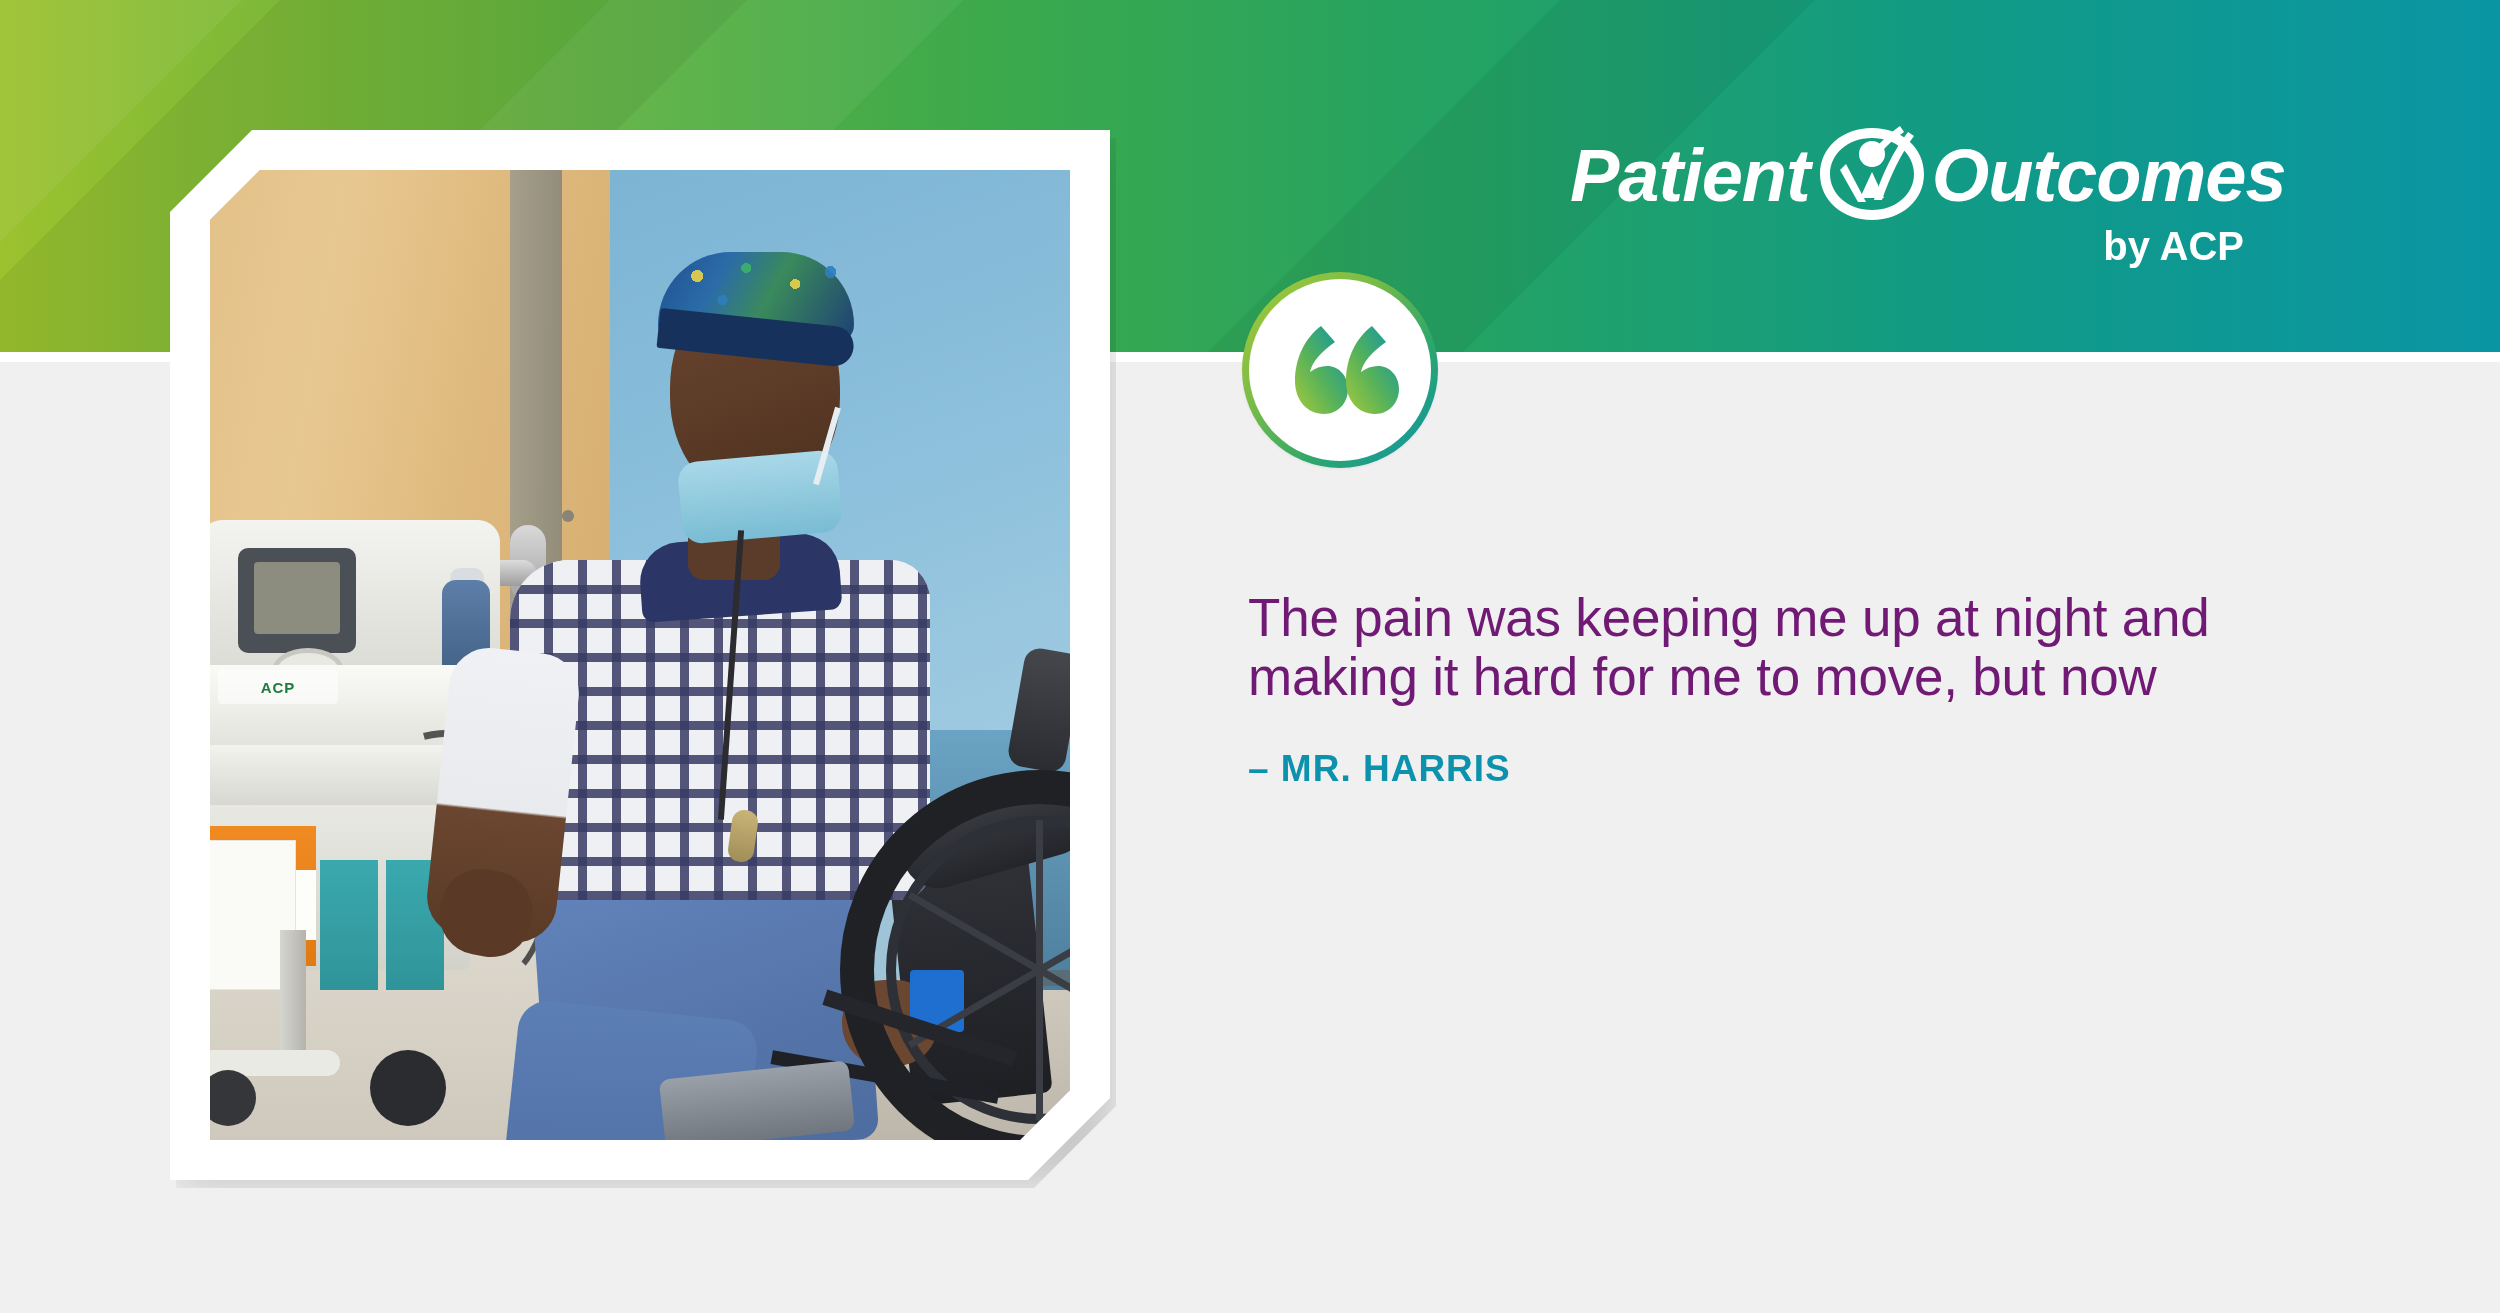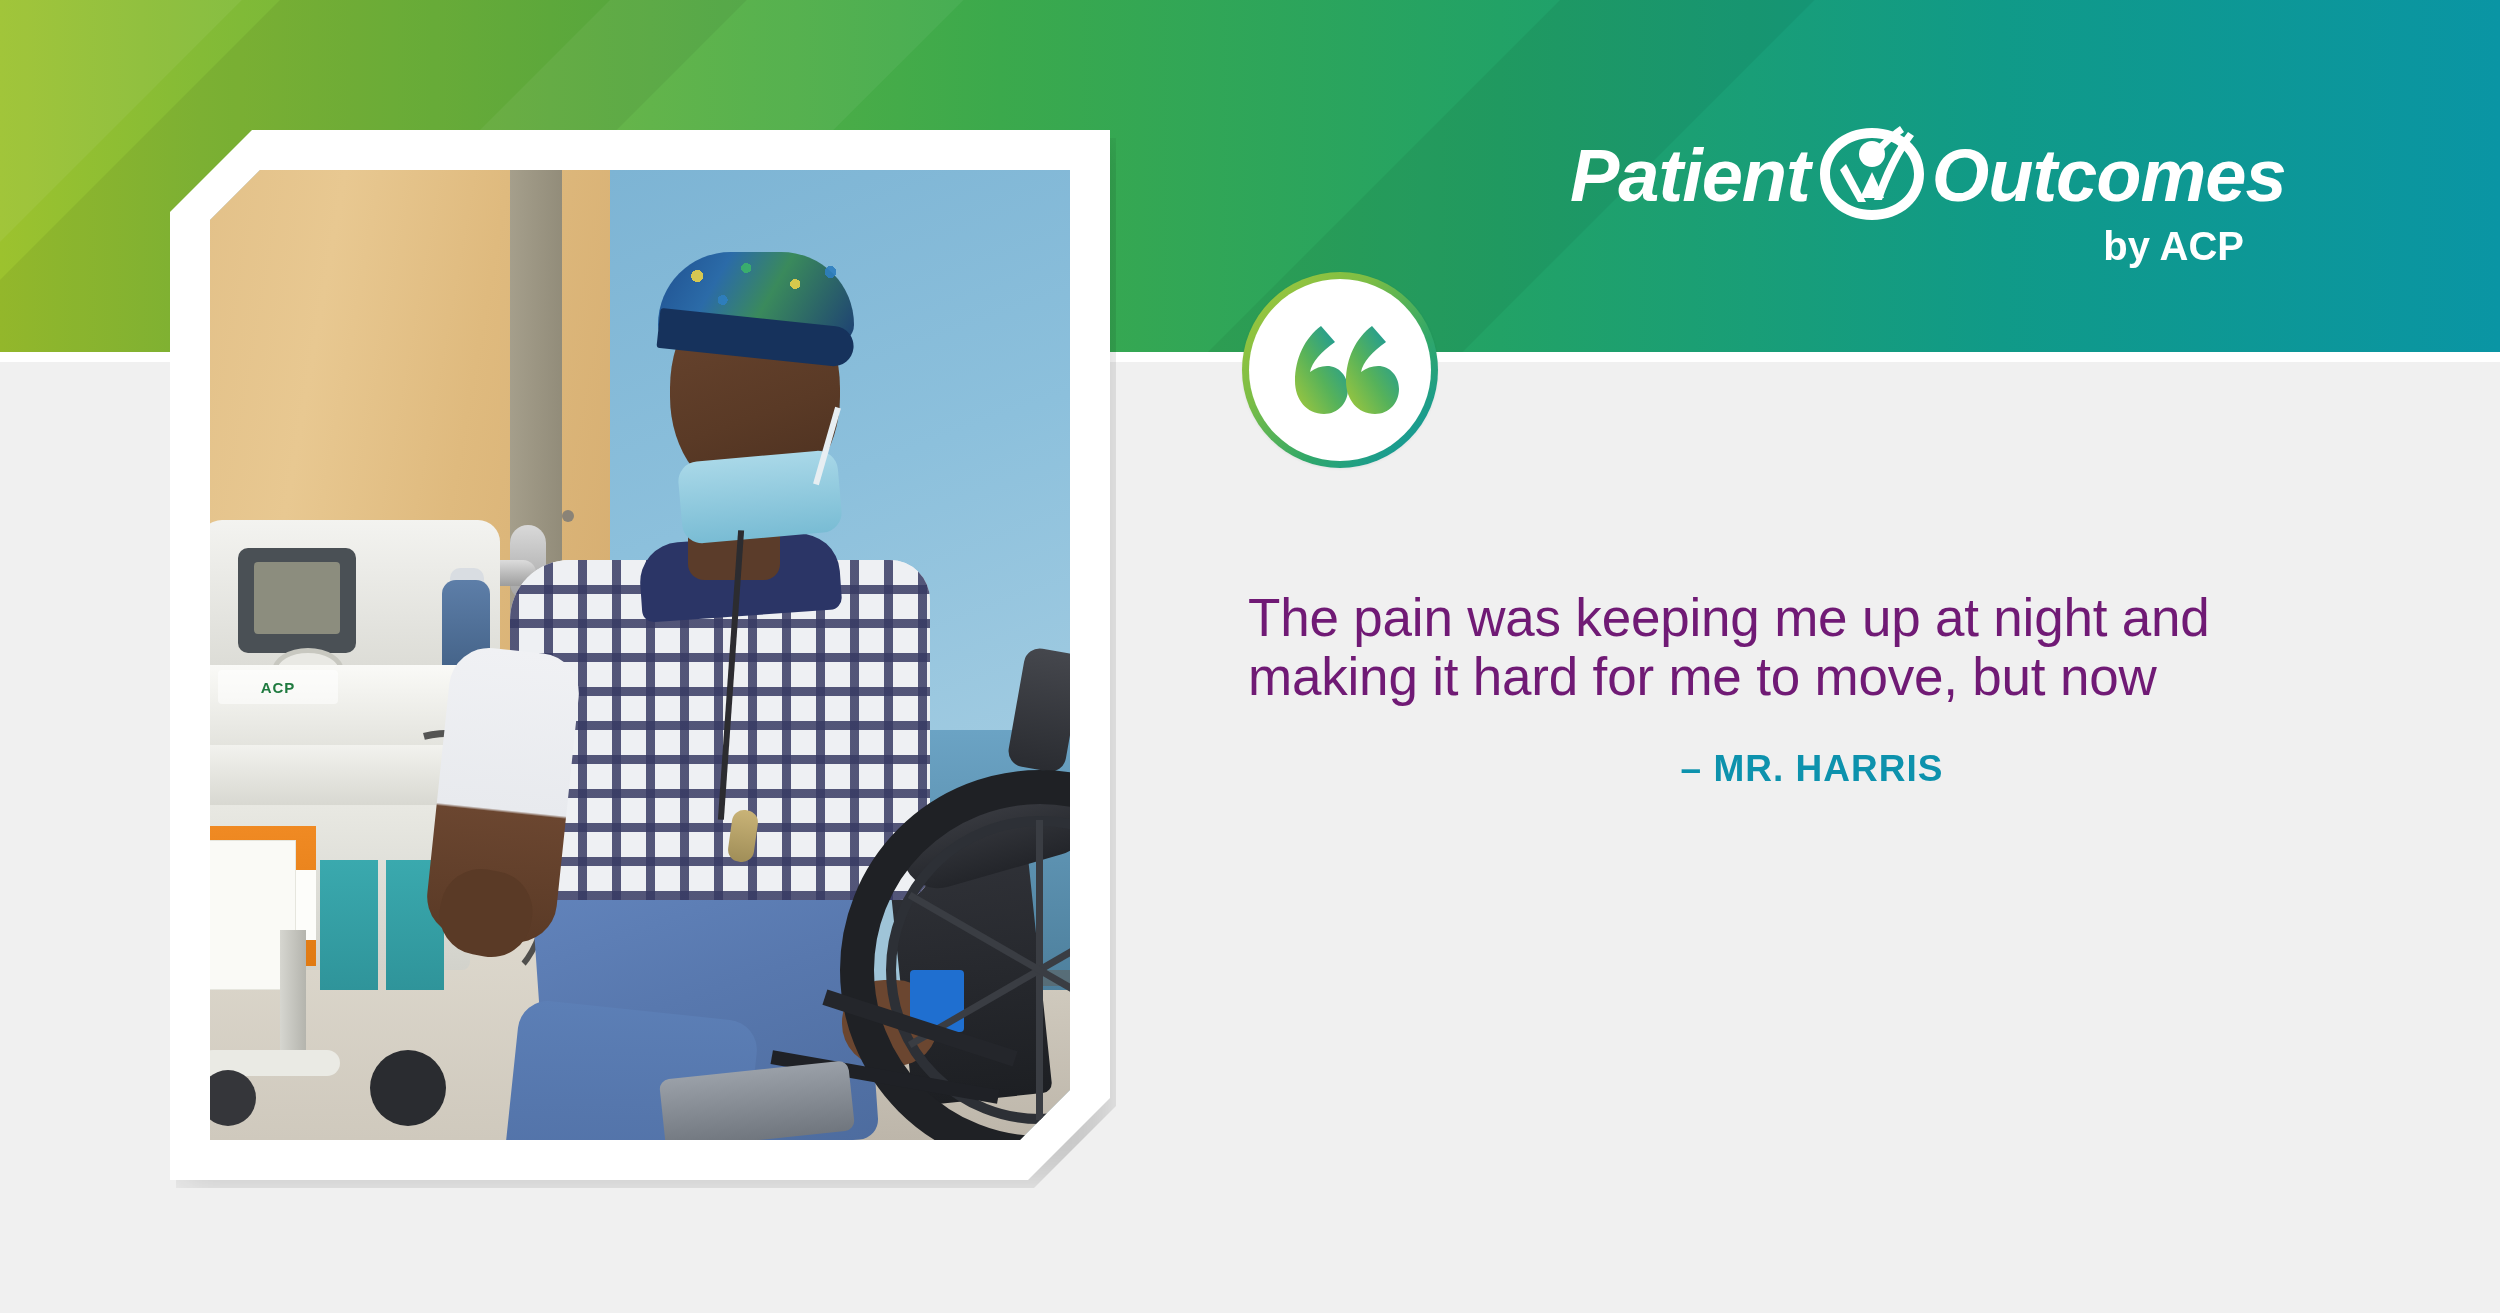--- a/index.html
+++ b/index.html
@@ -223,21 +223,21 @@
     background:#2a2c30; }
 
   
   .quote-block{ position:absolute; left:1248px; top:588px; width:1180px; }
   .quote-text{
     font-size:53px; line-height:59px; color:#701a75; font-weight:normal;
     letter-spacing:-0.2px;
   }
   .quote-text .line{ display:block; white-space:nowrap; }
   .attribution{
-    margin-top:42px; text-align:center; padding-right:52px;
+    margin-top:42px; text-align:left; padding-right:52px;
     font-size:37px; font-weight:bold; color:#0d92ad; letter-spacing:1px;
   }
 </style>
 </head>
 <body>
 
 <div class="header-band">
   <div class="band-diag d1"></div>
   <div class="band-diag d2"></div>
   <div class="band-diag d3"></div>

